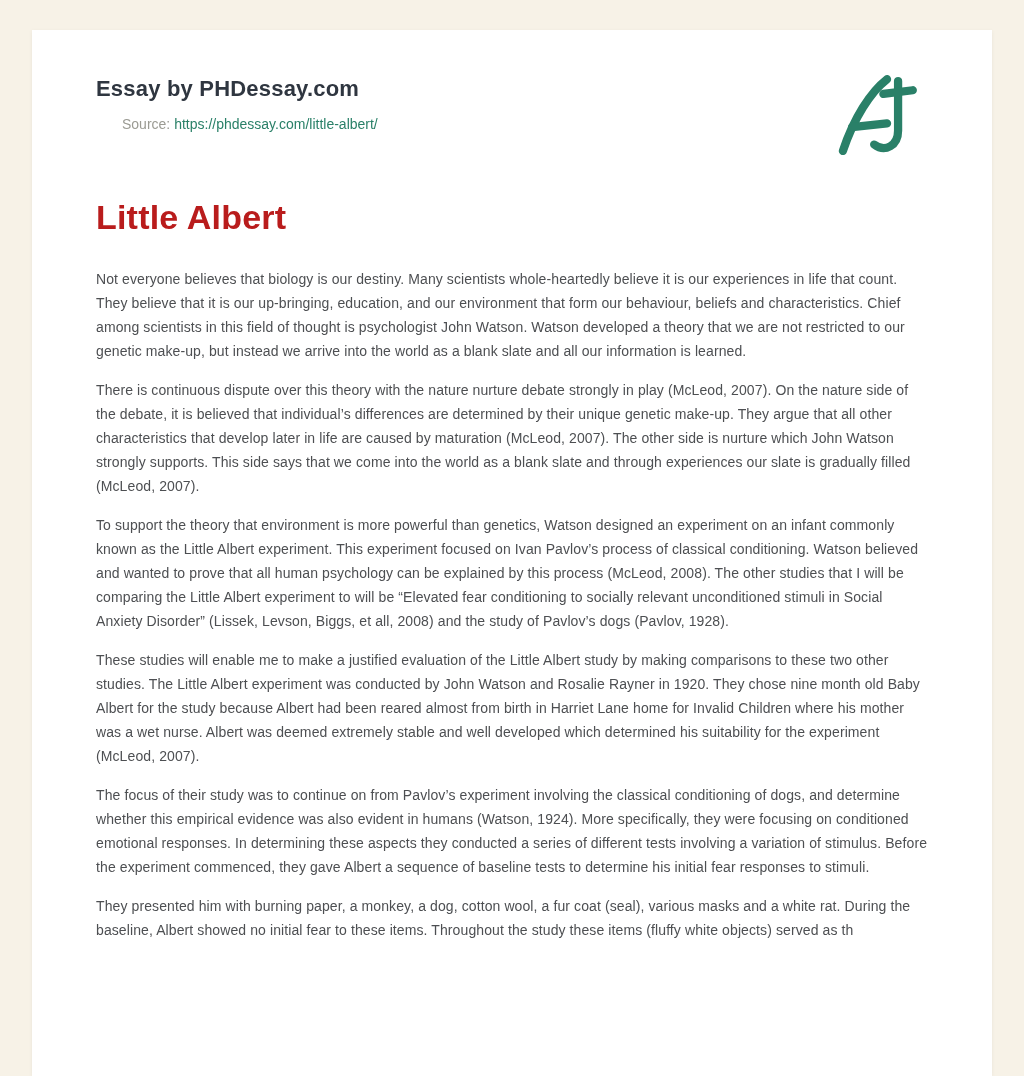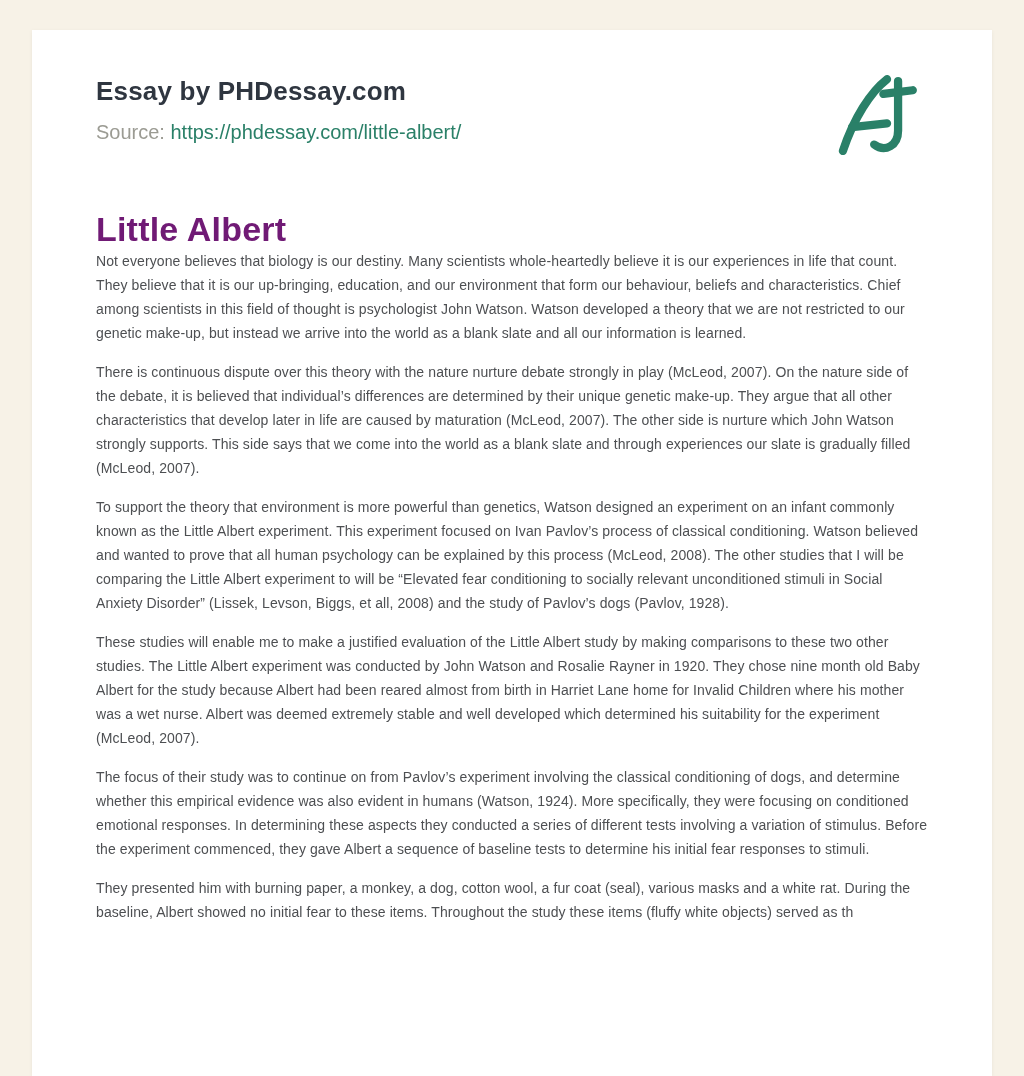--- a/index.html
+++ b/index.html
@@ -13,47 +13,49 @@
   .page-card {
     position: relative;
     width: 960px;
     margin: 30px auto 0 auto;
     min-height: 1046px;
     background: #ffffff;
     box-shadow: 0 1px 4px rgba(0,0,0,0.06);
     padding: 46px 64px 40px 64px;
   }
   .byline {
-    font-size: 26px;
+    font-size: 22px;
     font-weight: 700;
     color: #2f3640;
     letter-spacing: 0.2px;
     margin-bottom: 14px;
   }
   .source-line {
-    font-size: 20px;
+    font-size: 14px;
     color: #9b9b93;
     margin-bottom: 66px;
+    margin-left: 26px;
   }
   .source-line a {
     color: #2a8068;
     text-decoration: none;
   }
   .logo {
     position: absolute;
     top: 40px;
     right: 70px;
     width: 92px;
     height: 92px;
   }
   .doc-title {
     font-size: 34px;
     font-weight: 600;
-    color: #701a75;
+    color: #b91c1c;
     letter-spacing: 0.2px;
+    margin-bottom: 30px;
   }
   .article p {
     font-size: 14px;
     line-height: 24px;
     color: #4d4f52;
     margin-bottom: 15px;
     letter-spacing: 0.1px;
   }
 </style>
 </head>

